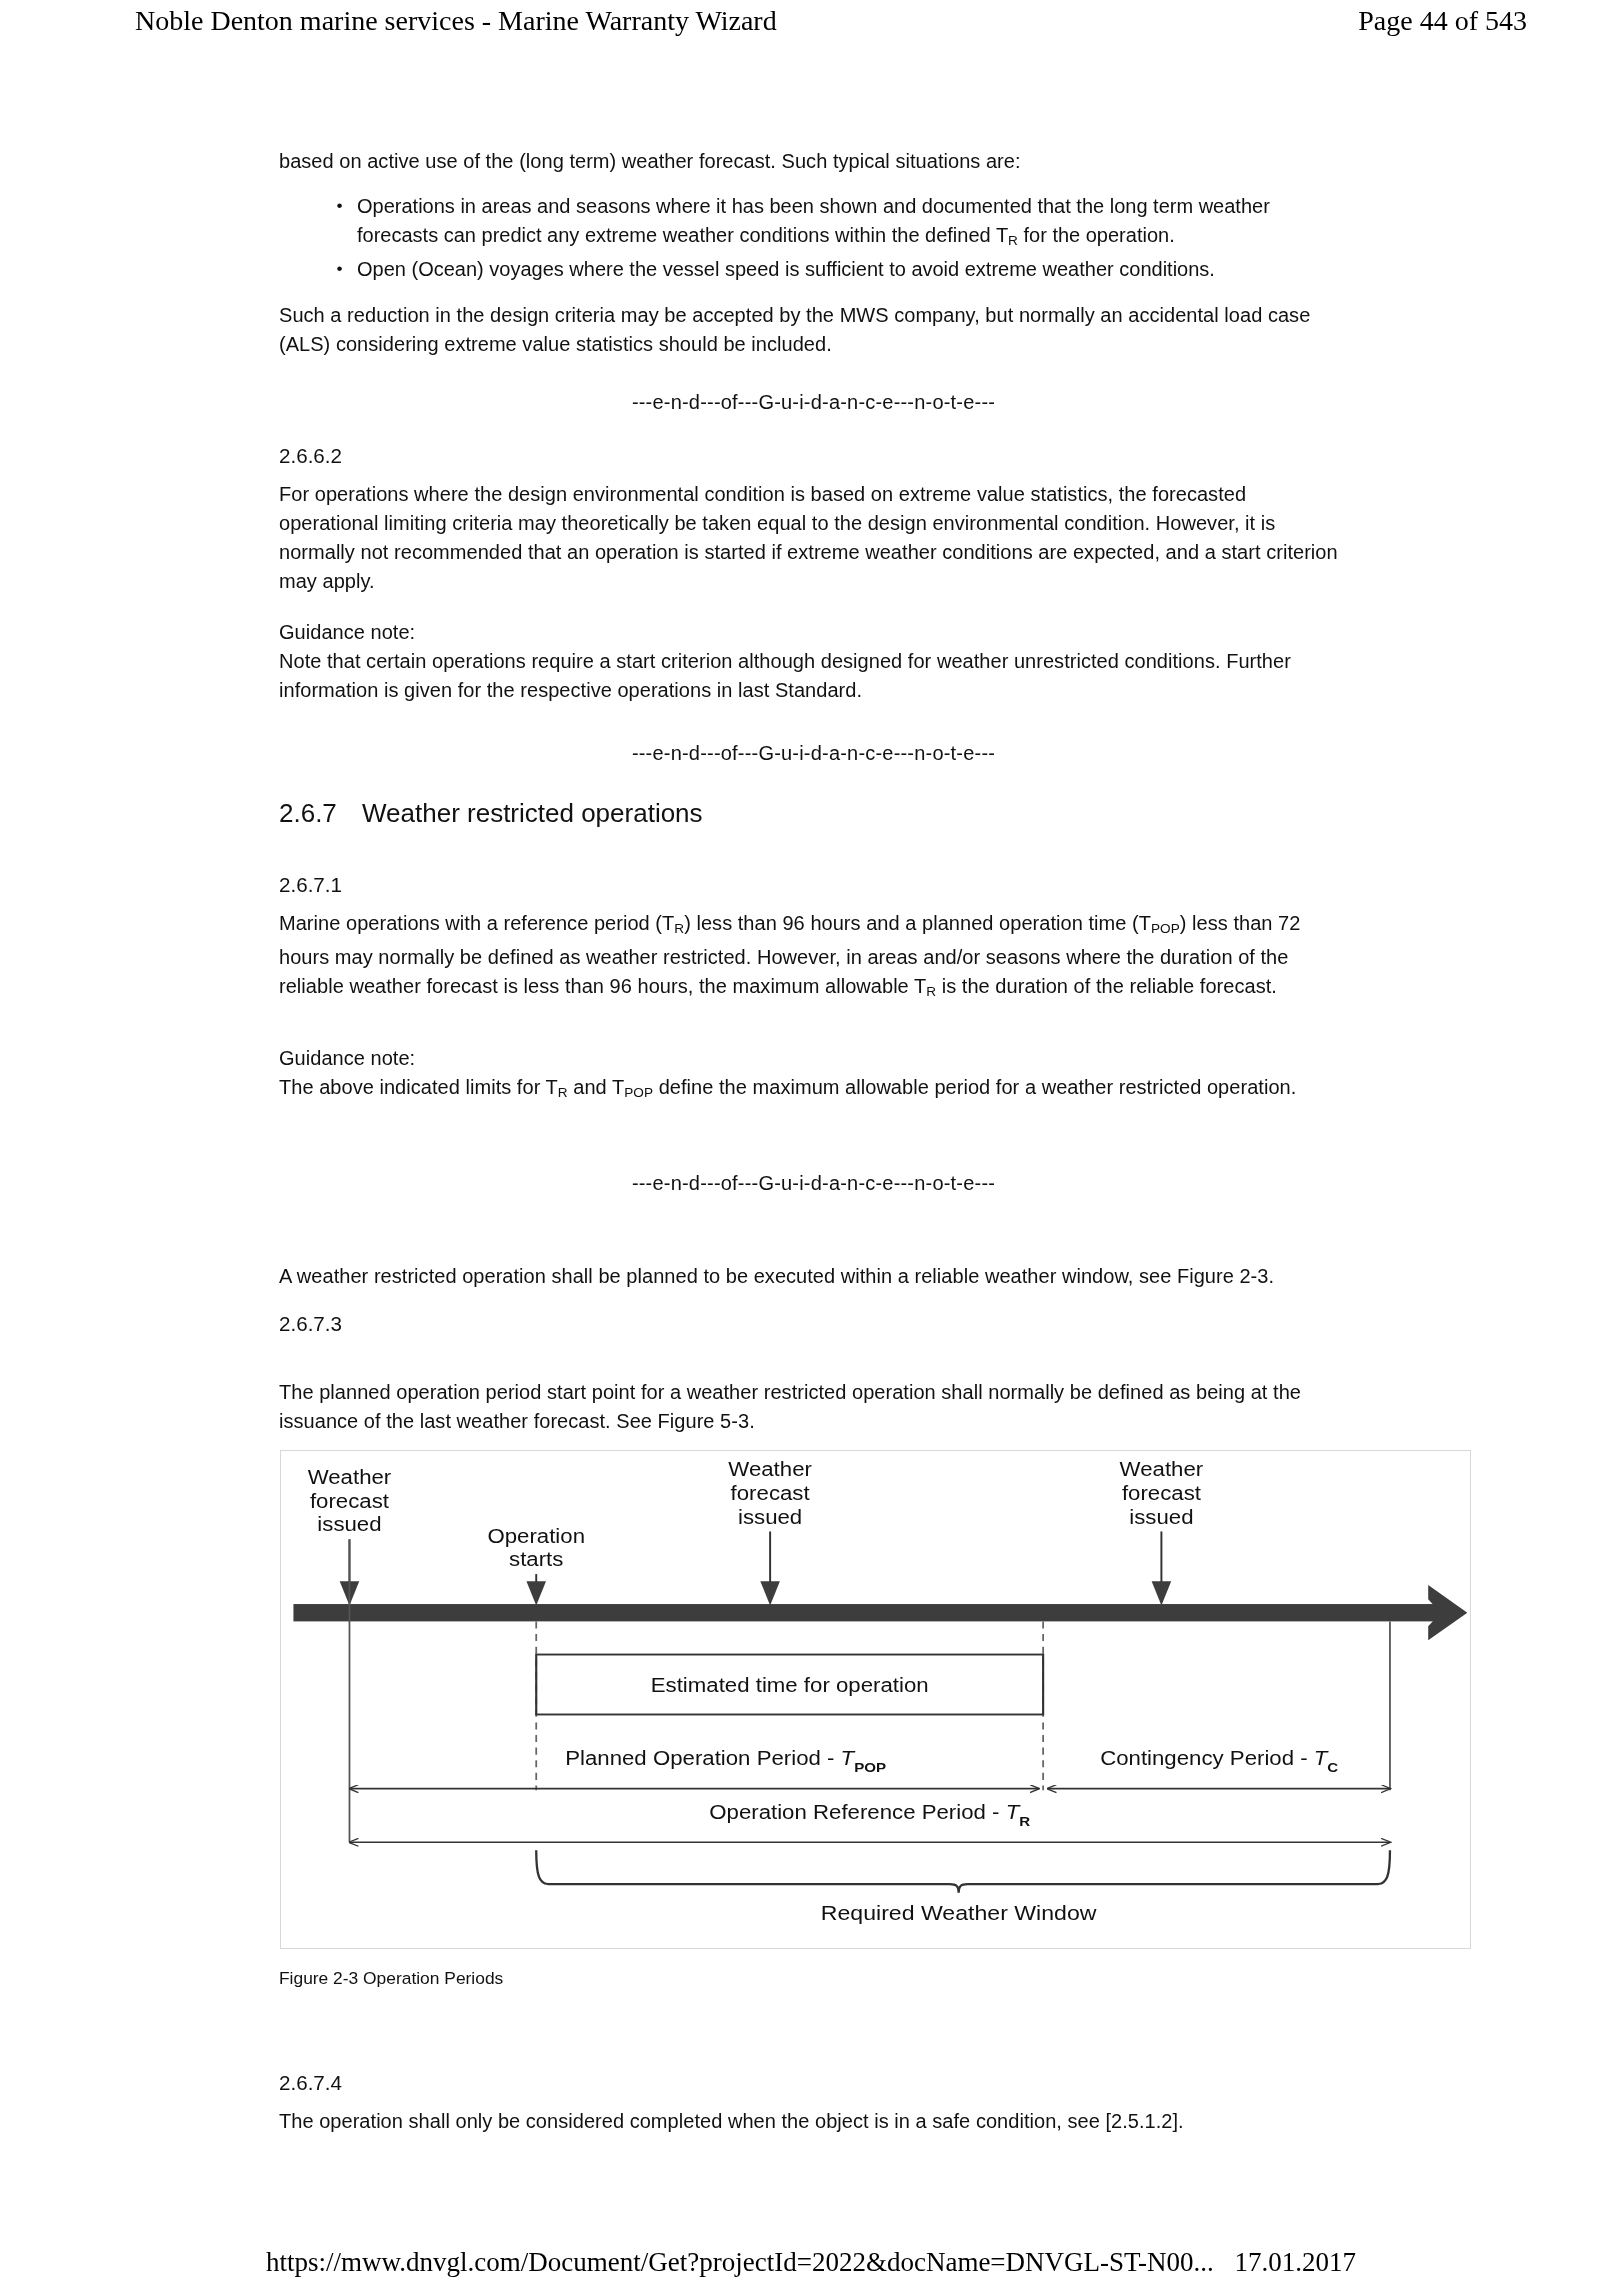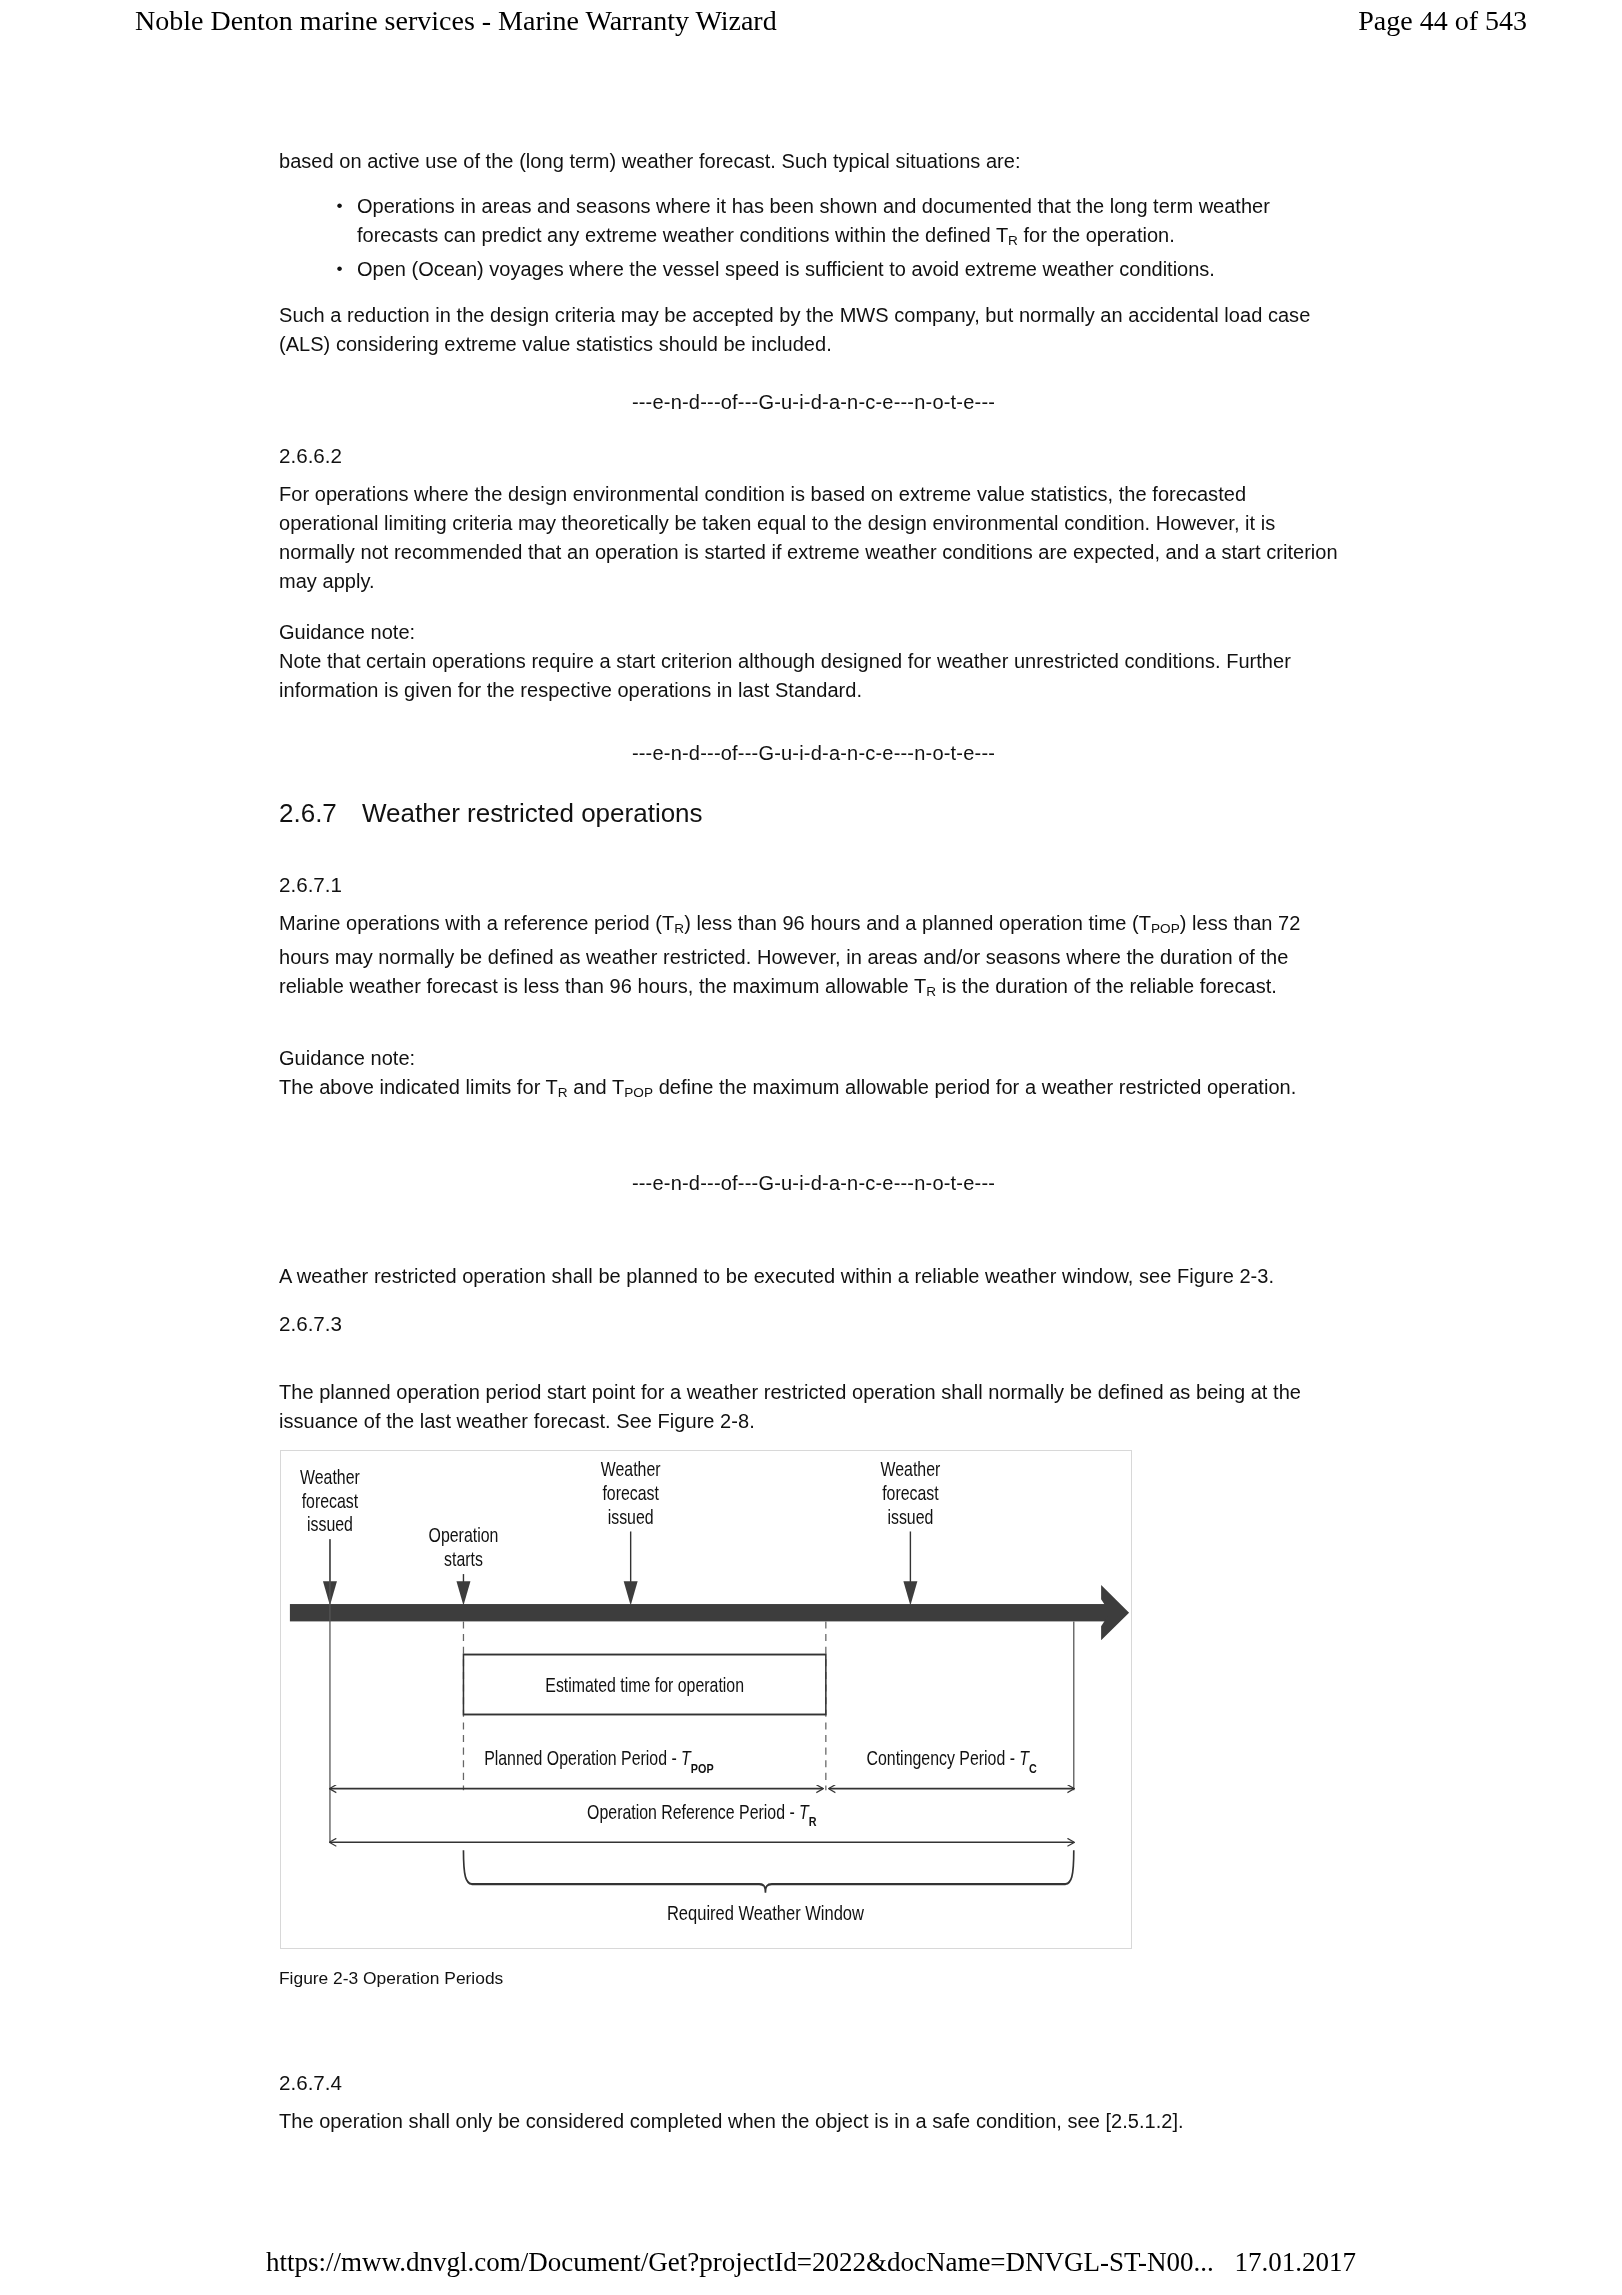--- a/index.html
+++ b/index.html
@@ -59,21 +59,21 @@
     margin:0; font-weight:400;
     font-size:20.6px; line-height:27px; color:#111;
   }
 
   sub { font-size:0.68em; vertical-align:-0.22em; }
 
   
   .fig-box {
     position:absolute;
     left:280px; top:1450px;
-    width:852px; height:499px;
+    width:1191px; height:499px;
     border:1.6px solid #d8d8d8;
     background:#fff;
     box-sizing:border-box;
     overflow:hidden;
     text-decoration:underline;
   }
   .fig-svg { display:block; width:100%; height:100%; }
   .fig-cap {
     position:absolute; left:279px; top:1968px;
     font-size:17.4px; color:#111;
@@ -156,21 +156,21 @@
   </div>
 
   <div class="blk" style="left:279px; top:1262px;">
     <p class="body">A weather restricted operation shall be planned to be executed within a reliable weather window, see Figure 2-3.</p>
   </div>
 
   <div class="blk" style="left:279px; top:1310px;">
     <h3 class="sec-num">2.6.7.3</h3>
   </div>
   <div class="blk" style="left:279px; top:1378px;">
-    <p class="body">The planned operation period start point for a weather restricted operation shall normally be defined as being at the issuance of the last weather forecast. See Figure 2-8.</p>
+    <p class="body">The planned operation period start point for a weather restricted operation shall normally be defined as being at the issuance of the last weather forecast. See Figure 5-3.</p>
   </div>
 
   <div class="fig-box">
     <svg class="fig-svg" viewBox="0 0 1337 630" preserveAspectRatio="none">
       <defs>
         <marker id="ar-r" markerWidth="12" markerHeight="12" refX="10" refY="5" orient="auto" markerUnits="userSpaceOnUse">
           <path d="M0,0 L11,5 L0,10" fill="none" stroke="#333" stroke-width="1.6"></path>
         </marker>
         <marker id="ar-l" markerWidth="12" markerHeight="12" refX="1" refY="5" orient="auto" markerUnits="userSpaceOnUse">
           <path d="M11,0 L0,5 L11,10" fill="none" stroke="#333" stroke-width="1.6"></path>

